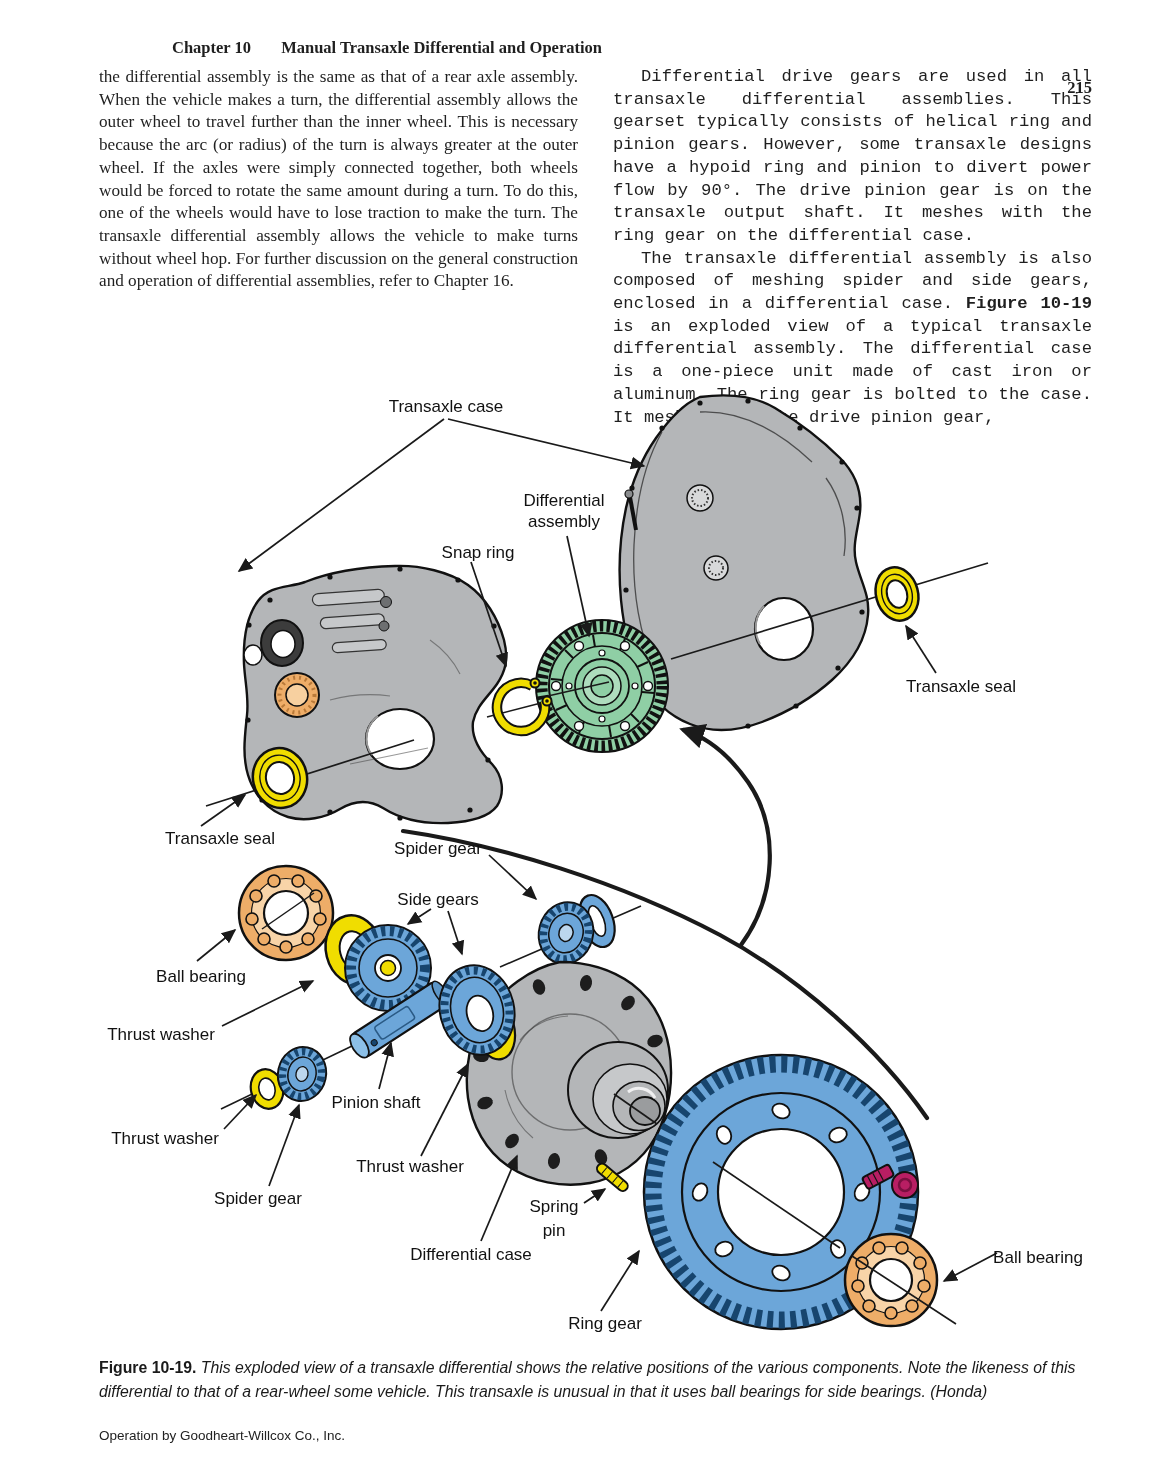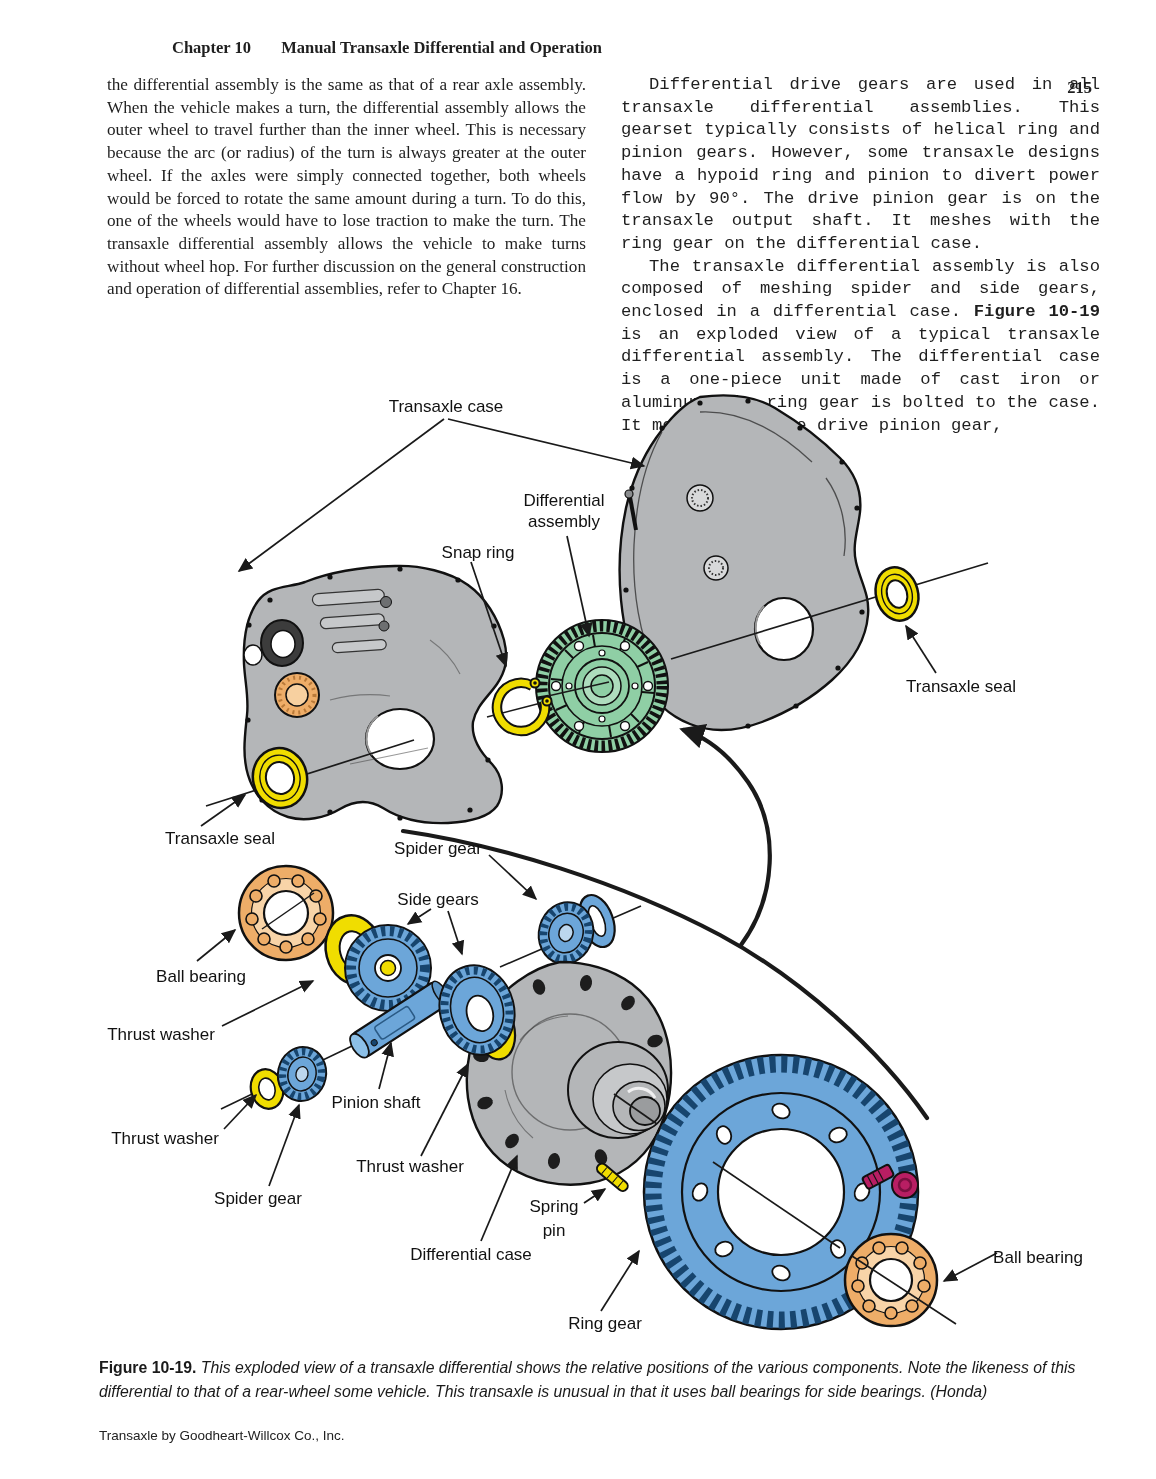--- a/index.html
+++ b/index.html
@@ -3,21 +3,21 @@
 <meta charset="utf-8">
 <style>
   html,body{margin:0;padding:0;background:#ffffff;}
   .page{position:relative;width:1156px;height:1479px;background:#fff;overflow:hidden;
         font-family:"Liberation Serif","DejaVu Serif",serif;color:#1f1f1f;}
   .running-head{position:absolute;left:99px;top:38px;width:993px;font-weight:bold;
         font-size:16.5px;}
   .running-head .chapter{margin-left:73px;}
   .running-head .title{margin-left:26px;}
   .running-head .pagenum{float:right;margin-top:40px;}
-  .columns{position:absolute;left:99px;top:74px;width:994px;display:flex;gap:35px;margin-left:8px;}
+  .columns{position:absolute;left:99px;top:66px;width:994px;display:flex;gap:35px;}
   .col{width:479px;font-size:17.2px;line-height:22.7px;text-align:justify;}
   .col p{margin:0;}
   .col p.indent{text-indent:28px;font-family:Liberation Mono, monospace;}
   figure{margin:0;}
   .caption{position:absolute;left:99px;top:1356px;width:995px;margin:0;
         font-family:"Liberation Sans","DejaVu Sans",sans-serif;
         font-size:15.8px;line-height:23.5px;color:#1a1a1a;}
   .caption .cap-label{font-weight:bold;font-style:normal;text-align:center;}
   .caption .cap-text{font-style:italic;}
   .copyright{position:absolute;left:99px;top:1428px;margin:0;
@@ -387,15 +387,15 @@
     <text x="554" y="1212" text-anchor="middle">Spring</text>
     <text x="554" y="1236" text-anchor="middle">pin</text>
     <text x="471" y="1260" text-anchor="middle">Differential case</text>
     <text x="605" y="1329" text-anchor="middle">Ring gear</text>
     <text x="1038" y="1263" text-anchor="middle">Ball bearing</text>
   </svg>
   </figure>
 
   <p class="caption"><span class="cap-label">Figure 10-19.</span><span class="cap-text"> <em>This exploded view of a transaxle differential shows the relative positions of the various components. Note the likeness of this differential to that of a rear-wheel some vehicle. This transaxle is unusual in that it uses ball bearings for side bearings. (Honda)</em></span></p>
 
-  <p class="copyright">Transaxle by Goodheart-Willcox Co., Inc.</p>
+  <p class="copyright">Operation by Goodheart-Willcox Co., Inc.</p>
 
 </div>
 
 </body></html>

